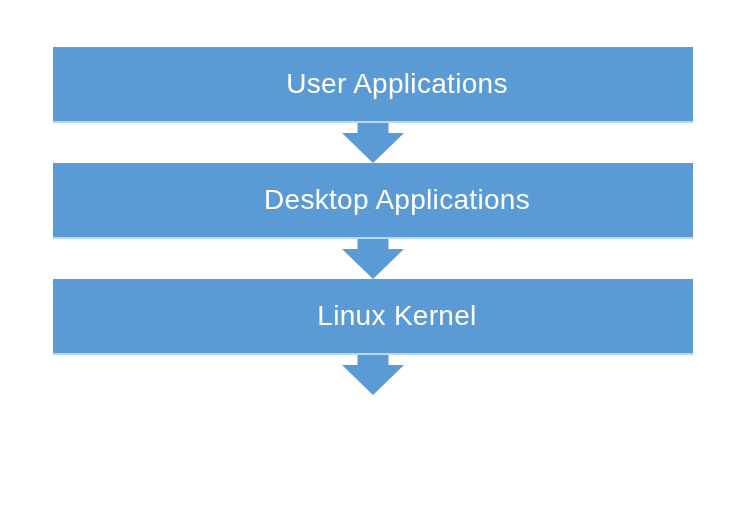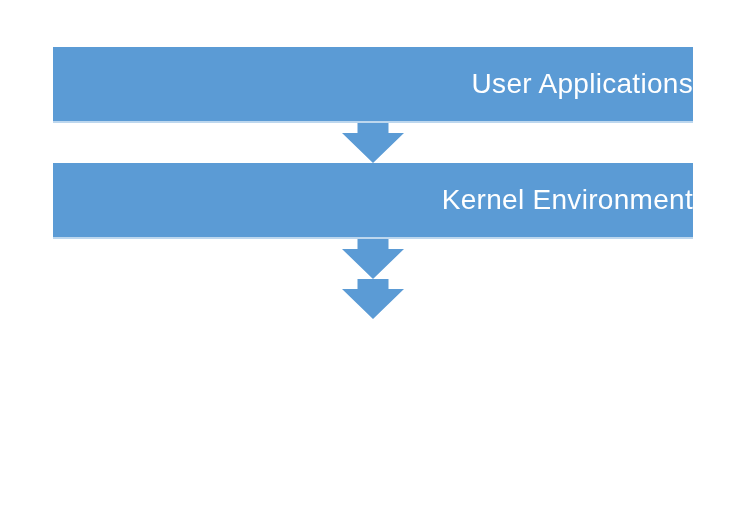--- a/index.html
+++ b/index.html
@@ -31,21 +31,21 @@
     display: flex;
     flex-direction: column;
   }
   .layer-bar {
     height: 76px;
     width: 100%;
     background: var(--bar-fill);
     border-bottom: 2px solid var(--bar-edge);
     display: flex;
     align-items: center;
-    justify-content: flex-end;
+    justify-content: center;
     padding-left: 48px;
   }
   .layer-label {
     color: var(--text);
     font-size: 28px;
     letter-spacing: 0.3px;
     line-height: 1;
     white-space: nowrap;
   }
   .arrow-row {
@@ -70,27 +70,30 @@
 
     <div class="layer-bar">
       <span class="layer-label">User Applications</span>
     </div>
 
     <div class="arrow-row">
       <div class="down-arrow"></div>
     </div>
 
     <div class="layer-bar">
-      <span class="layer-label">Kernel Environment</span>
+      <span class="layer-label">Desktop Applications</span>
     </div>
 
     <div class="arrow-row">
       <div class="down-arrow"></div>
     </div>
 
+    <div class="layer-bar">
+      <span class="layer-label">Linux Kernel</span>
+    </div>
 
     <div class="arrow-row">
       <div class="down-arrow"></div>
     </div>
 
 
   </div>
 </div>
 
 </body></html>

